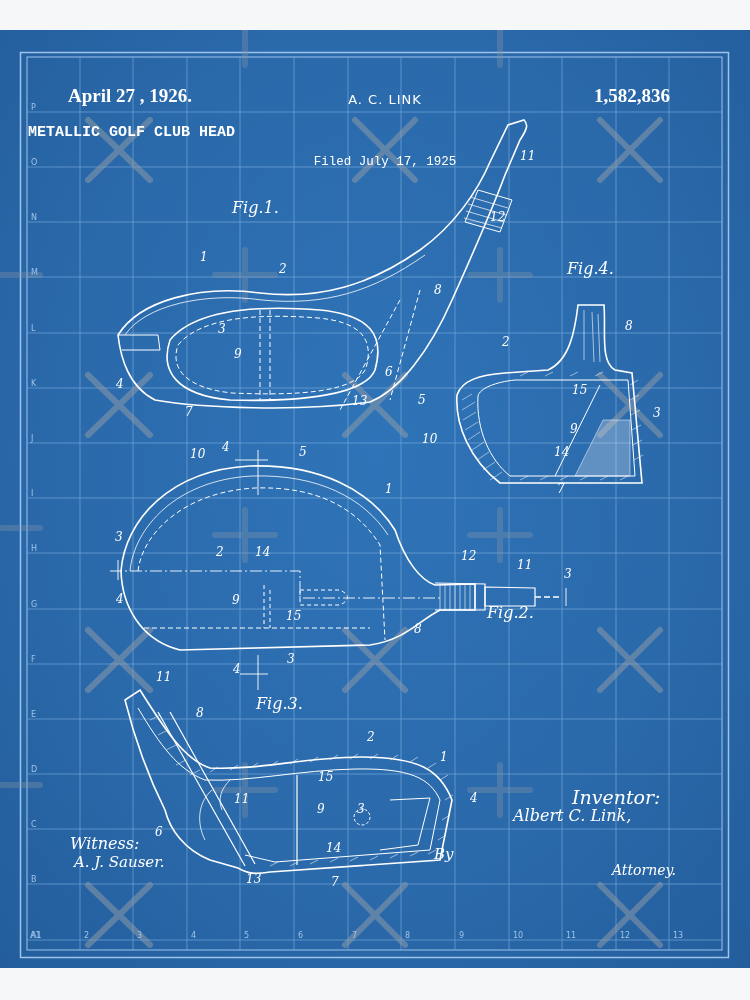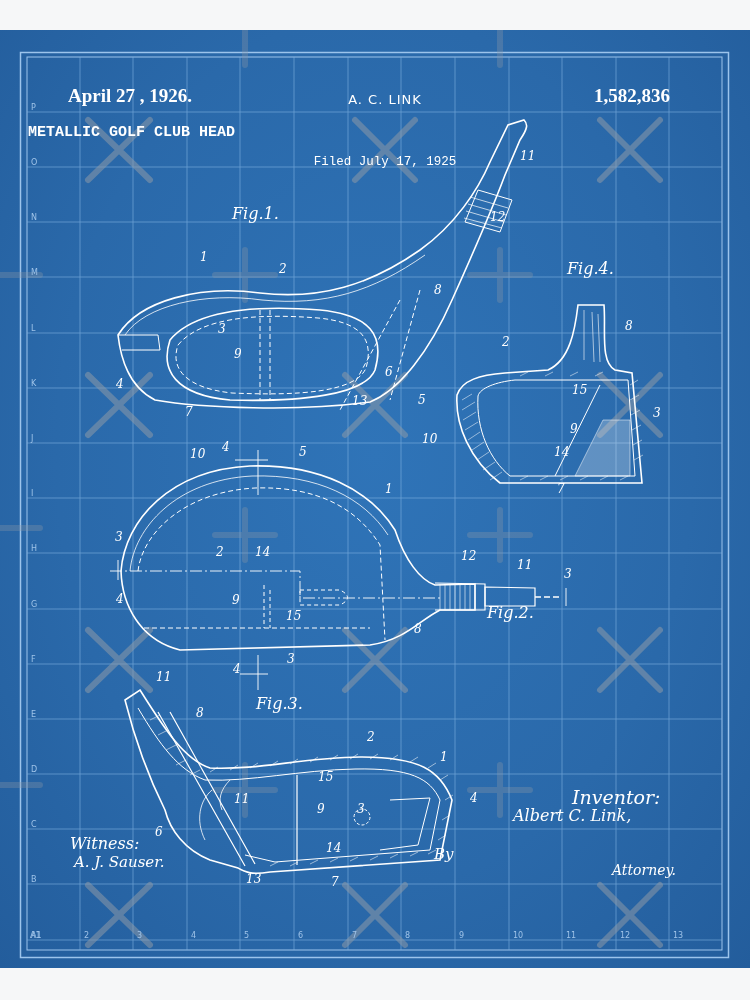--- a/index.html
+++ b/index.html
@@ -7,21 +7,21 @@
   .poster { position:absolute; left:0; top:30px; width:750px; height:938px; background:#2b6cae;
     background-image: radial-gradient(ellipse at 50% 45%, #2f74b8 0%, #2a69aa 60%, #235d9c 100%); }
   .frame-svg { position:absolute; left:0; top:0; }
   .txt { position:absolute; color:#ffffff; white-space:nowrap; }
   .date { left:68px; top:55px; font-family:"Liberation Serif", serif; font-weight:bold; font-size:19px; }
   .patno { left:594px; top:55px; font-family:"Liberation Serif", serif; font-weight:bold; font-size:19px; }
   .inventor-name { left:0; width:750px; text-align:center; top:62px; font-family:"DejaVu Sans", sans-serif; font-size:13px; letter-spacing:1px; padding-left:20px; box-sizing:border-box; }
   .title { left:0; width:750px; text-align:left; top:94px; font-family:"Liberation Mono", monospace; font-weight:bold; font-size:15px; padding-left:28px; box-sizing:border-box; }
   .filed { left:0; width:750px; text-align:center; top:118px; font-family:"Liberation Mono", monospace; font-size:12.5px; padding-left:20px; box-sizing:border-box;margin-top:7px; }
   .script { font-family:"DejaVu Serif", serif; font-style:italic; }
-  .fig1 { left:232px; top:198px; font-size:16px;margin-top:6px; }
+  .fig1 { left:232px; top:198px; font-size:16px; }
   .fig4 { left:567px; top:229px; font-size:16px;margin-top:30px; }
   .fig2 { left:487px; top:603px; font-size:16px; }
   .fig3 { left:256px; top:694px; font-size:16px; }
   .rowlbl { position:absolute; left:31px; color:#9fc3e8; font-size:8px; font-family:"DejaVu Sans", sans-serif; }
   .collbl { position:absolute; top:938px; color:#9fc3e8; font-size:8px; font-family:"DejaVu Sans", sans-serif; }
   .num { position:absolute; color:#fff; font-family:"DejaVu Serif", serif; font-style:italic; font-size:12px; }
 </style>
 </head>
 <body>
 

